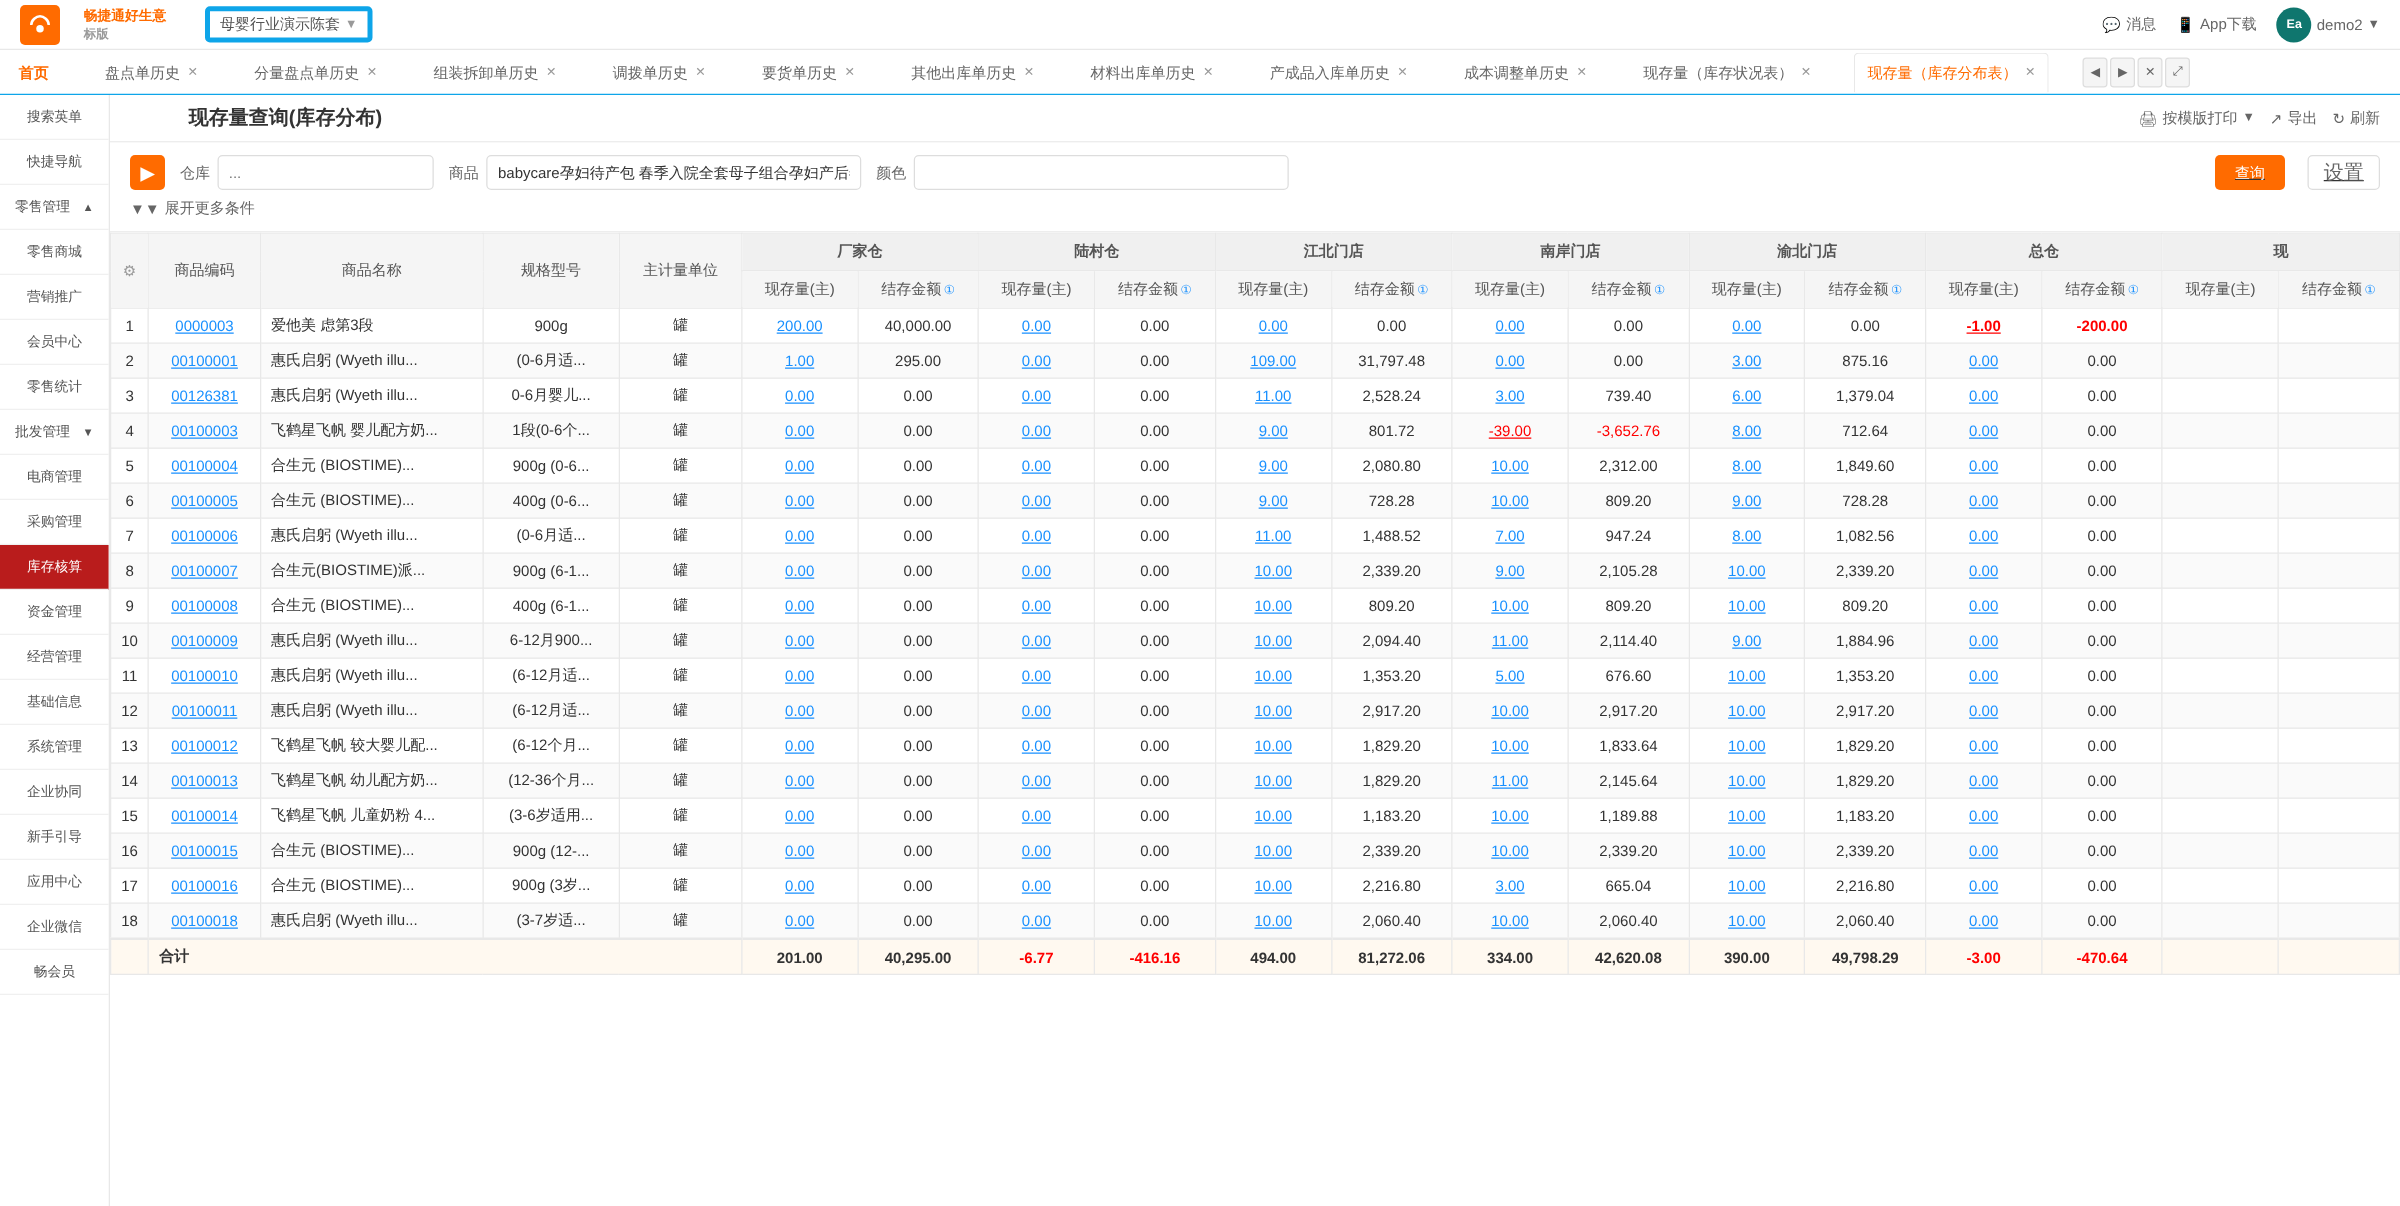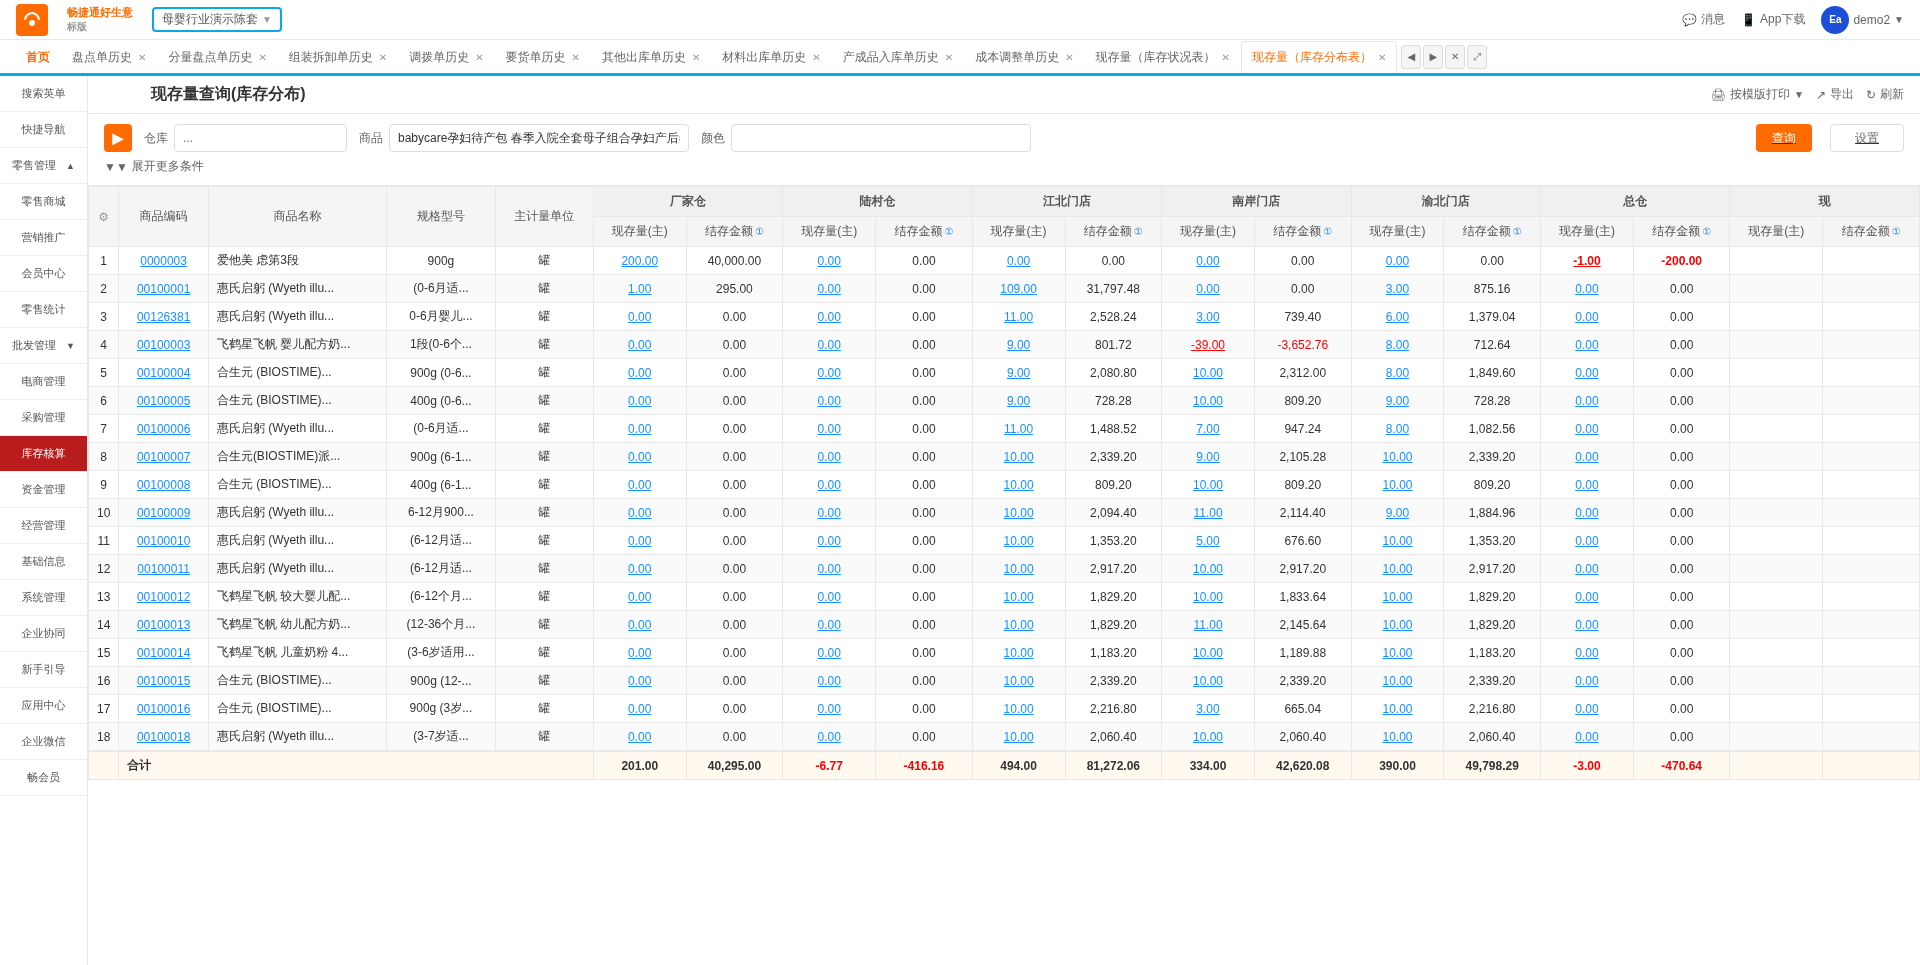--- a/index.html
+++ b/index.html
@@ -42,38 +42,39 @@
       align-items: center;
       gap: 4px;
       color: #666;
       font-size: 12px;
       cursor: pointer;
     }
     .avatar {
       width: 28px;
       height: 28px;
       border-radius: 50%;
-      background: #1d4ed8;
+      background: #0f766e;
       display: flex;
       align-items: center;
       justify-content: center;
       color: white;
       font-size: 11px;
       text-align: center;
     }
 
     
     .nav-tabs {
       background: #fff;
       height: 36px;
       display: flex;
       align-items: center;
-      border-bottom: 3px solid #0ea5e9;
+      border-bottom: 1px solid #0ea5e9;
       overflow: hidden;
-      padding: 0 15px;
+      padding: 0 4px;
+      gap: 23px;
     }
     .nav-tab {
       display: flex;
       align-items: center;
       padding: 0 10px;
       height: 32px;
       font-size: 12px;
       color: #666;
       cursor: pointer;
       white-space: nowrap;
@@ -251,22 +252,22 @@
       padding: 0 16px;
       font-size: 12px;
       cursor: pointer;
     }
     .setting-btn {
       height: 28px;
       background: white;
       color: #666;
       border: 1px solid #ddd;
       border-radius: 4px;
-      padding: 0 24px;
-      font-size: 12px;
+      padding: 0 12px;
+      font-size: 16px;
       cursor: pointer;
     }
 
     
     .table-container {
       flex: 1;
       overflow: auto;
       background: #fff;
     }
     table {
@@ -324,21 +325,21 @@
     <div class="logo-icon">
       <svg width="22" height="22" viewBox="0 0 22 22" fill="none">
         <path d="M4 11 C4 7, 8 4, 11 4 C14 4, 18 7, 18 11" stroke="white" stroke-width="2" fill="none"></path>
         <circle cx="11" cy="14" r="3" fill="white"></circle>
       </svg>
     </div>
     <div>
       <div style="font-size:11px;color:#ff6b00;font-weight:bold;">畅捷通好生意</div>
       <div style="font-size:10px;color:#999;font-weight:bold;">标版</div>
     </div>
-    <div style="display:flex;align-items:center;gap:4px;border:2px solid #0ea5e9;border-radius:4px;padding:2px 8px;cursor:pointer;">
+    <div style="display:flex;align-items:center;gap:4px;margin-left:12px;border:4px solid #0ea5e9;border-radius:4px;padding:2px 8px;cursor:pointer;">
       <span style="font-size:12px;color:#555;">母婴行业演示陈套</span>
       <span style="font-size:10px;color:#999;">▼</span>
     </div>
   </div>
   <div class="header-right">
     <div class="header-right-item">
       <span>💬</span>
       <span>消息</span>
     </div>
     <div class="header-right-item">

